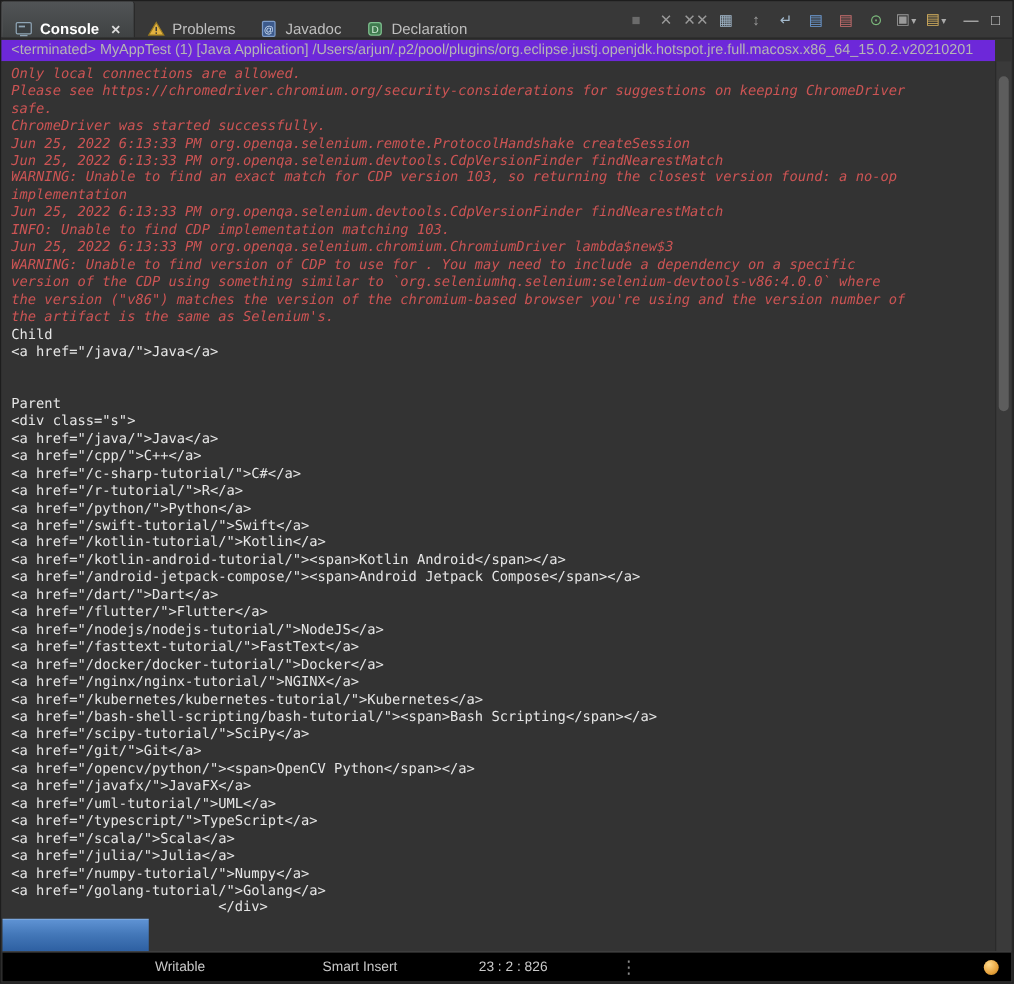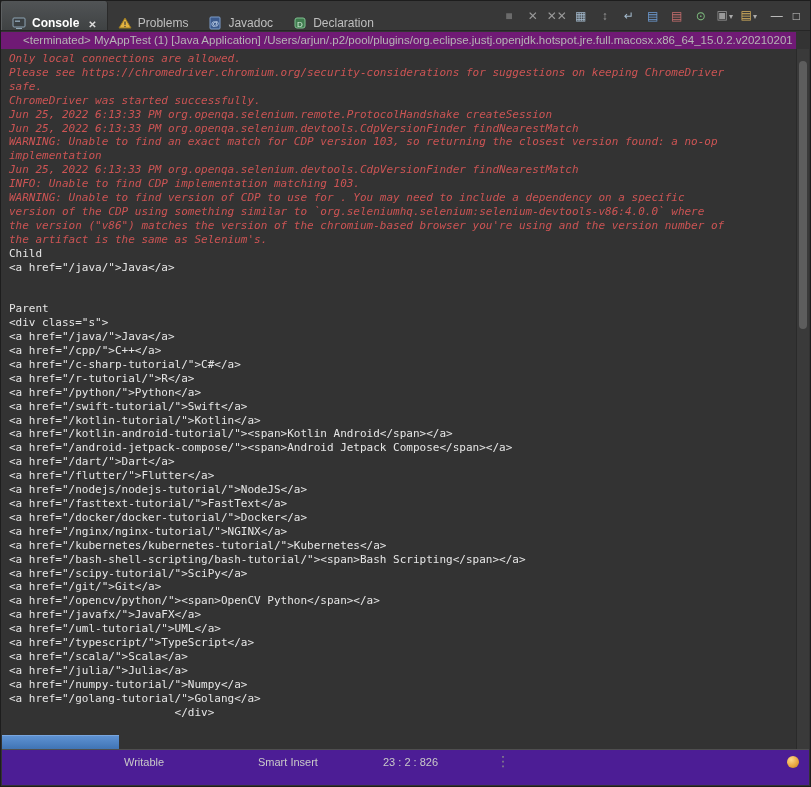--- a/index.html
+++ b/index.html
@@ -29,22 +29,22 @@
   .tone-red      { color:#c96f6f; }
   .tone-green    { color:#7dbb7d; }
   .tone-gold     { color:#d8b25f; }
   .dd { font-size:8px; color:#aaaaaa; margin-left:1px; }
   .winbtns { display:flex; align-items:center; gap:10px; padding:0 10px; color:#c9c9c9;
              font-size:12px; }
   .wbtn { cursor:pointer; }
 
   
   .console-header { position:absolute; top:31px; left:0; right:14px; height:17px; line-height:17px;
-                    padding-left:22px; color:#b5b5b5; font-size:11.5px; white-space:nowrap;
-                    overflow:hidden; background:#701a75; }
+                    padding-left:8px; color:#b5b5b5; font-size:11.5px; white-space:nowrap;
+                    overflow:hidden; background:#6d28d9; }
 
   
   .console-body { position:absolute; top:48px; left:0; right:14px; bottom:25px;
                   background:#333333; overflow:hidden; padding:3px 0 0 8px; }
   .cline { font-family:"DejaVu Sans Mono", monospace; font-size:11px; line-height:13.9px;
            min-height:13.9px; white-space:pre; }
   .stderr { color:#CC5454;font-style:italic; }
   .stdout { color:#E6E6E6; }
 
   
@@ -52,21 +52,21 @@
              border-left:1px solid #2a2a2a; }
   .vthumb { position:absolute; top:12px; left:2px; width:8px; height:268px; background:#5d5d5d;
             border-radius:4px; }
 
   
   .blue-block { position:absolute; left:1px; bottom:24px; width:117px; height:27px;
                 background:linear-gradient(#5e92d3 0%, #4377b8 45%, #2c5ea0 100%);
                 border-top:1px solid #79a6de; }
 
   
-  .statusbar { position:absolute; left:1px; right:1px; bottom:1px; height:36px; background:#4c1d95;
+  .statusbar { position:absolute; left:1px; right:1px; bottom:1px; height:24px; background:#000000;
                border-top:1px solid #4f4f4f; font-size:11px; color:#c9c9c9; }
   .scell { position:absolute; top:6px; }
   .c-writable { left:122px; }
   .c-insert   { left:256px; }
   .c-caret    { left:381px; }
   .grip { position:absolute; left:494px; top:3px; color:#8a8a8a; font-size:14px; }
   .notif { position:absolute; right:10px; top:6px; width:12px; height:12px; border-radius:50%;
            background:radial-gradient(circle at 35% 30%, #ffd98a, #e8a33d 60%, #b37a1e);
            cursor:pointer; }
 </style>
@@ -149,20 +149,21 @@
         <div class="cline stderr">Only local connections are allowed.</div>
         <div class="cline stderr">Please see https://chromedriver.chromium.org/security-considerations for suggestions on keeping ChromeDriver</div>
         <div class="cline stderr">safe.</div>
         <div class="cline stderr">ChromeDriver was started successfully.</div>
         <div class="cline stderr">Jun 25, 2022 6:13:33 PM org.openqa.selenium.remote.ProtocolHandshake createSession</div>
         <div class="cline stderr">Jun 25, 2022 6:13:33 PM org.openqa.selenium.devtools.CdpVersionFinder findNearestMatch</div>
         <div class="cline stderr">WARNING: Unable to find an exact match for CDP version 103, so returning the closest version found: a no-op</div>
         <div class="cline stderr">implementation</div>
         <div class="cline stderr">Jun 25, 2022 6:13:33 PM org.openqa.selenium.devtools.CdpVersionFinder findNearestMatch</div>
         <div class="cline stderr">INFO: Unable to find CDP implementation matching 103.</div>
+        <div class="cline stderr">Jun 25, 2022 6:13:33 PM org.openqa.selenium.chromium.ChromiumDriver lambda$new$3</div>
         <div class="cline stderr">WARNING: Unable to find version of CDP to use for . You may need to include a dependency on a specific</div>
         <div class="cline stderr">version of the CDP using something similar to `org.seleniumhq.selenium:selenium-devtools-v86:4.0.0` where</div>
         <div class="cline stderr">the version ("v86") matches the version of the chromium-based browser you're using and the version number of</div>
         <div class="cline stderr">the artifact is the same as Selenium's.</div>
         <div class="cline stdout">Child</div>
         <div class="cline stdout">&lt;a href="/java/"&gt;Java&lt;/a&gt;</div>
         <div class="cline stdout"></div>
         <div class="cline stdout"></div>
         <div class="cline stdout">Parent</div>
         <div class="cline stdout">&lt;div class="s"&gt;</div>

